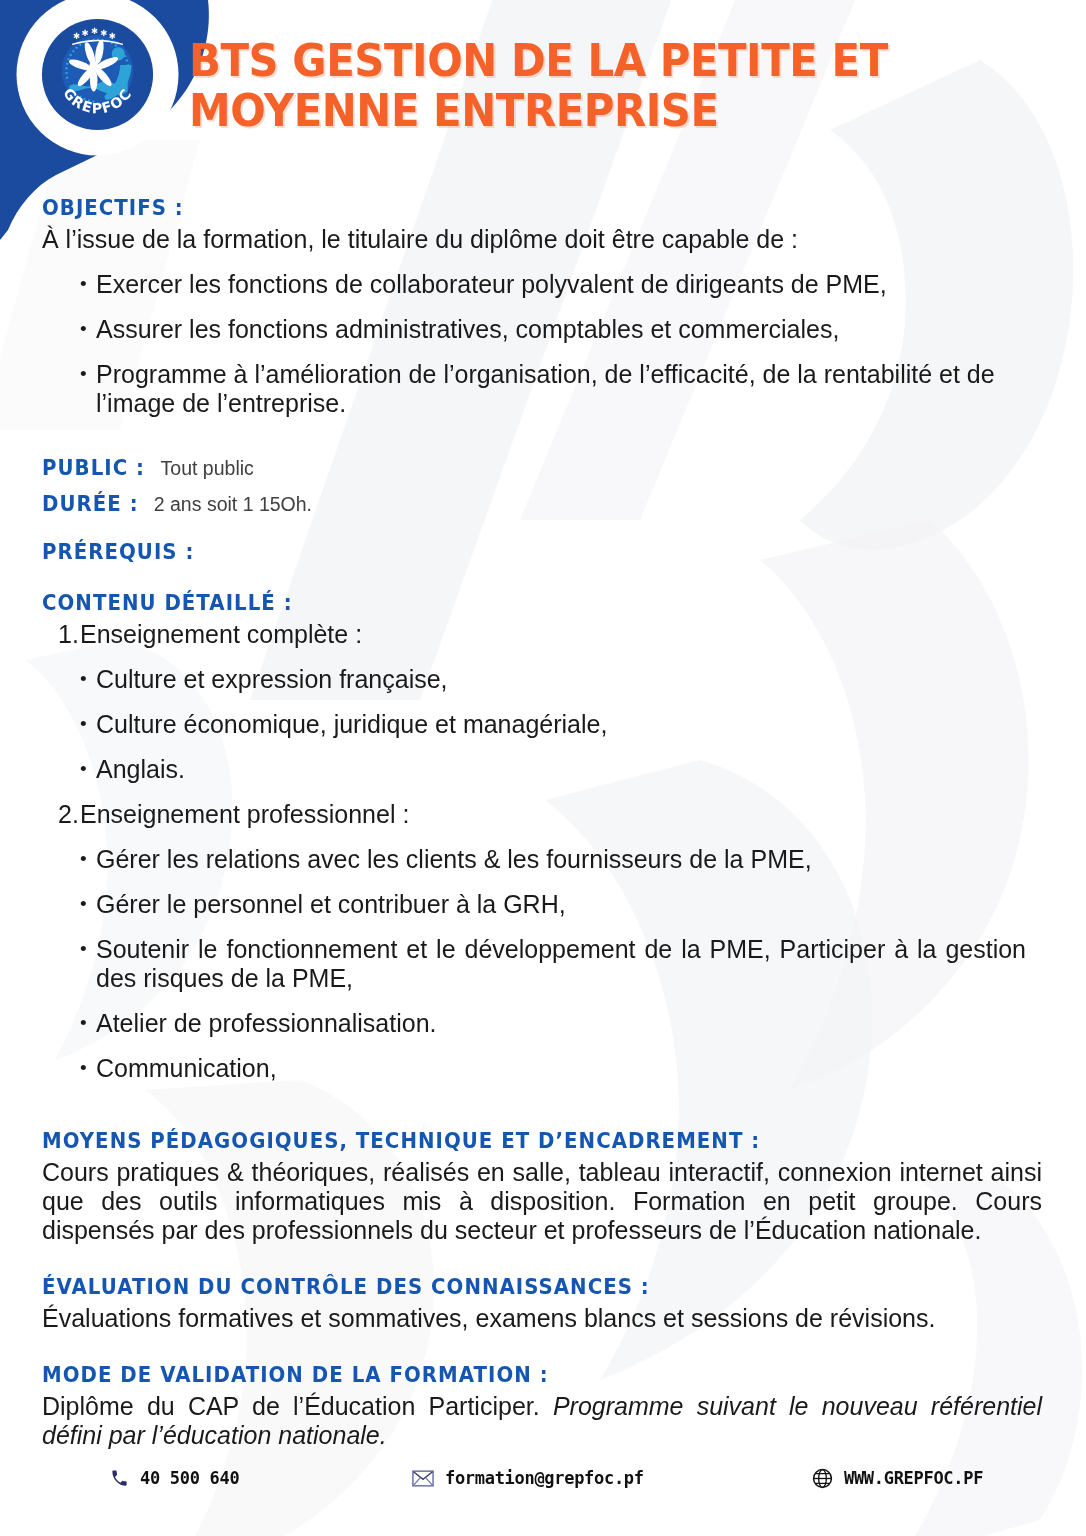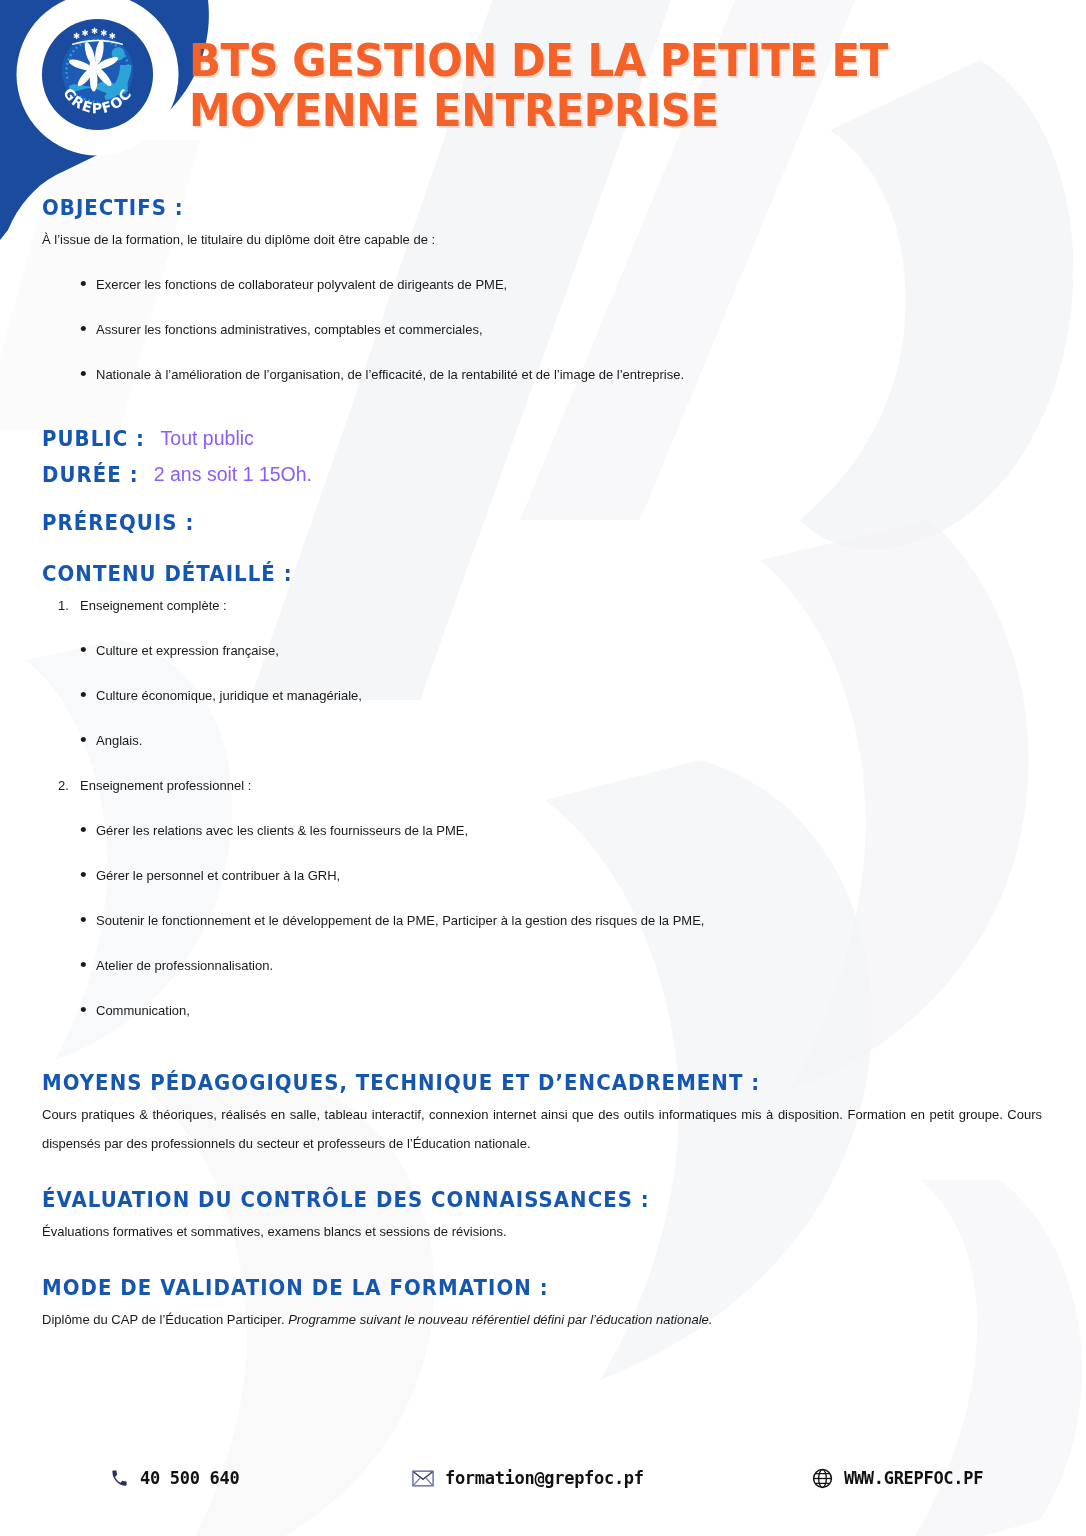--- a/index.html
+++ b/index.html
@@ -80,21 +80,21 @@
     font-size: 21px;
     letter-spacing: 1.1px;
     margin: 0 0 5px 0;
     transform: scaleX(0.94);
     transform-origin: left center;
   }
 
   p.body-text, li, .inline-line {
     font-family: "Liberation Sans", sans-serif;
     color: #1a1a1a;
-    font-size: 13px;
+    font-size: 25px;
     line-height: 29px;
     margin: 0;
   }
 
   p.justified { text-align: justify; }
 
   ul.bullets, ol.numbers {
     margin: 0;
     padding: 0;
     list-style: none;
@@ -119,36 +119,36 @@
     padding-left: 38px;
   }
   ol.numbers li .num {
     position: absolute;
     left: 16px;
     top: 0;
   }
 
   .kv-row {
     display: flex;
-    align-items: flex-start;
+    align-items: center;
     margin-bottom: 12px;
   }
   .kv-label {
     font-family: "DejaVu Sans", sans-serif;
     font-weight: bold;
     color: #1556B0;
     font-size: 21px;
     letter-spacing: 1.1px;
     white-space: nowrap;
     transform: scaleX(0.94);
     transform-origin: left center;
   }
   .kv-value {
     font-size: 19.5px;
-    color: #8b5cf6;
+    color: #404040;
     margin-left: 9px;
   }
 
   .spacer-sm { height: 12px; }
   .spacer-md { height: 22px; }
   .spacer-lg { height: 30px; }
 
   .italic-run { font-style: italic; }
 
   
@@ -267,21 +267,21 @@
   <div class="doc-title-line">MOYENNE ENTREPRISE</div>
 </div>
 
 <div id="content">
 
   <h2 class="section-heading">OBJECTIFS :</h2>
   <p class="body-text">À l’issue de la formation, le titulaire du diplôme doit être capable de :</p>
   <ul class="bullets">
     <li>Exercer les fonctions de collaborateur polyvalent de dirigeants de PME,</li>
     <li>Assurer les fonctions administratives, comptables et commerciales,</li>
-    <li>Nationale à l’amélioration de l’organisation, de l’efficacité, de la rentabilité et de l’image de l’entreprise.</li>
+    <li>Programme à l’amélioration de l’organisation, de l’efficacité, de la rentabilité et de l’image de l’entreprise.</li>
   </ul>
 
   <div class="spacer-md"></div>
 
   <div class="kv-row">
     <span class="kv-label">PUBLIC :</span>
     <span class="kv-value">Tout public</span>
   </div>
   <div class="kv-row">
     <span class="kv-label">DURÉE :</span>

